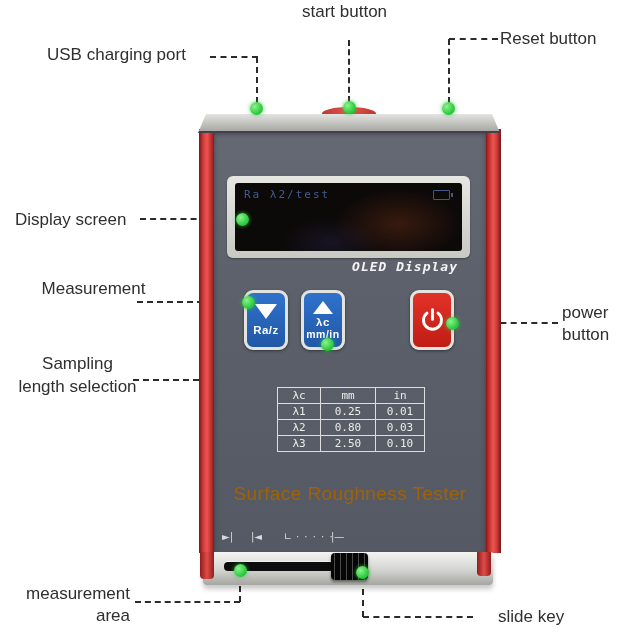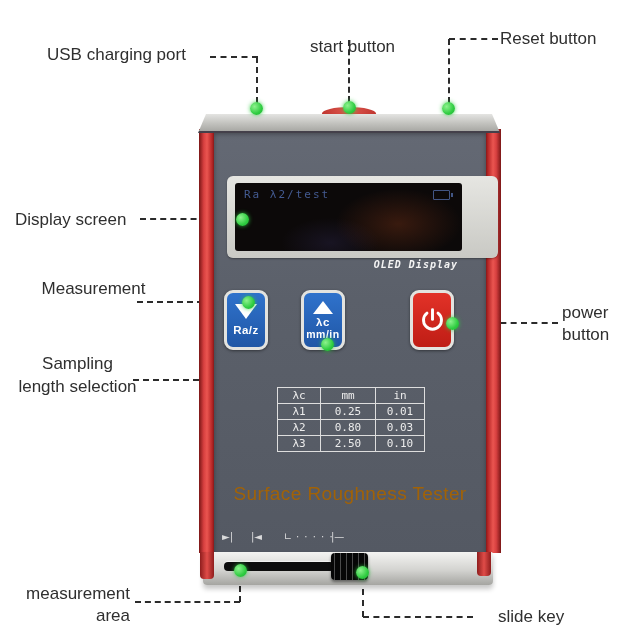--- a/index.html
+++ b/index.html
@@ -23,34 +23,34 @@
   .start-nub{position:absolute;left:322px;top:107px;width:54px;height:13px;z-index:1;
            background:radial-gradient(ellipse at 50% 30%,#e05a52,#b32721);border-radius:50%;}
   .rail{position:absolute;top:129px;width:16px;height:424px;z-index:1;}
   .rail.left{left:199px;background:linear-gradient(90deg,#7a1616,#d84040 30%,#ea5550 50%,#b52525 82%,#6d1212);}
   .rail.right{left:485px;background:linear-gradient(90deg,#6d1212,#b52525 18%,#ea5550 50%,#d84040 70%,#7a1616);}
   .panel{position:absolute;left:214px;top:130px;width:272px;height:423px;z-index:1;
          background:linear-gradient(180deg,#646974 0%,#5b606a 40%,#545963 100%);
          box-shadow:inset 0 4px 5px rgba(0,0,0,.35);}
   .bezel{position:absolute;left:227px;top:176px;width:243px;height:82px;z-index:2;
          background:linear-gradient(180deg,#e6e6e2,#c9c9c4);border-radius:6px;
-         box-shadow:0 1px 2px rgba(0,0,0,.35);padding-left:28px;}
+         box-shadow:0 1px 2px rgba(0,0,0,.35);}
   .screen{position:absolute;left:8px;top:7px;width:227px;height:68px;border-radius:3px;overflow:hidden;
          background:radial-gradient(90px 50px at 72% 60%, rgba(150,62,26,.32), transparent 70%),
                     radial-gradient(70px 36px at 42% 88%, rgba(80,70,150,.18), transparent 70%),
                     #0c0909;}
   .screen-text{position:absolute;left:9px;top:5px;font-family:"DejaVu Sans Mono",monospace;
          font-size:11px;letter-spacing:2px;color:rgba(86,118,190,.75);}
   .battery{position:absolute;right:12px;top:7px;width:15px;height:8px;
          border:1px solid rgba(96,128,200,.65);border-radius:1px;}
   .battery::after{content:"";position:absolute;right:-4px;top:2px;width:2px;height:4px;
          background:rgba(96,128,200,.65);}
   .oled{position:absolute;left:300px;top:259px;width:158px;z-index:2;text-align:right;
         font-family:"DejaVu Sans Mono",monospace;font-style:italic;font-weight:bold;
-        font-size:10px;letter-spacing:1px;color:#f4f4f4;}
+        font-size:13px;letter-spacing:1px;color:#f4f4f4;}
   .dev-btn{position:absolute;top:290px;width:44px;height:60px;z-index:2;border-radius:9px;
         border:3px solid #e3e3df;box-sizing:border-box;display:flex;flex-direction:column;
         align-items:center;justify-content:center;box-shadow:0 1px 3px rgba(0,0,0,.45);}
   .dev-btn.blue{background:linear-gradient(180deg,#2f72cc,#2157a6);}
   .dev-btn.red{background:linear-gradient(180deg,#e23228,#bf1d15);left:410px;}
   .tri-down{width:0;height:0;border-left:11px solid transparent;border-right:11px solid transparent;
         border-top:15px solid #fff;margin-bottom:5px;}
   .tri-up{width:0;height:0;border-left:10px solid transparent;border-right:10px solid transparent;
         border-bottom:13px solid #fff;margin-bottom:2px;}
   .btn-txt{color:#fff;font-weight:bold;font-size:11.5px;letter-spacing:.5px;}
@@ -76,21 +76,21 @@
   .knob{position:absolute;left:331px;top:553px;width:37px;height:27px;z-index:4;border-radius:4px;
         background:repeating-linear-gradient(90deg,#060606 0 3px,#4a4a4a 3px 4px,#060606 4px 6px);
         box-shadow:0 2px 3px rgba(0,0,0,.45);}
 </style>
 </head>
 <body>
 
 <div id="canvas">
 
   <div class="lbl" style="left:47px;top:44px;">USB charging port</div>
-  <div class="lbl" style="left:302px;top:36px;margin-left:8px;">start button</div>
+  <div class="lbl" style="left:302px;top:1px;">start button</div>
   <div class="lbl" style="left:500px;top:28px;">Reset button</div>
   <div class="lbl" style="left:15px;top:209px;">Display screen</div>
 
   <div class="lbl two" style="left:12px;top:277px;width:163px;text-align:center;line-height:23px;">
     <div>Measurement</div>
   </div>
 
   <div class="lbl two" style="left:10px;top:352px;width:135px;text-align:center;line-height:23px;">
     <div>Sampling</div>
     <div>length selection</div>
@@ -141,21 +141,21 @@
 
   <div class="bezel">
     <div class="screen">
       <div class="screen-text">Ra λ2/test</div>
       <div class="battery"></div>
     </div>
   </div>
 
   <div class="oled">OLED Display</div>
 
-  <div class="dev-btn blue" style="left:224px;">
+  <div class="dev-btn blue" style="left:244px;">
     <div class="tri-down"></div>
     <div class="btn-txt">Ra/z</div>
   </div>
 
   <div class="dev-btn blue" style="left:301px;">
     <div class="tri-up"></div>
     <div class="btn-txt">λc</div>
     <div class="btn-txt small">mm/in</div>
   </div>
 

